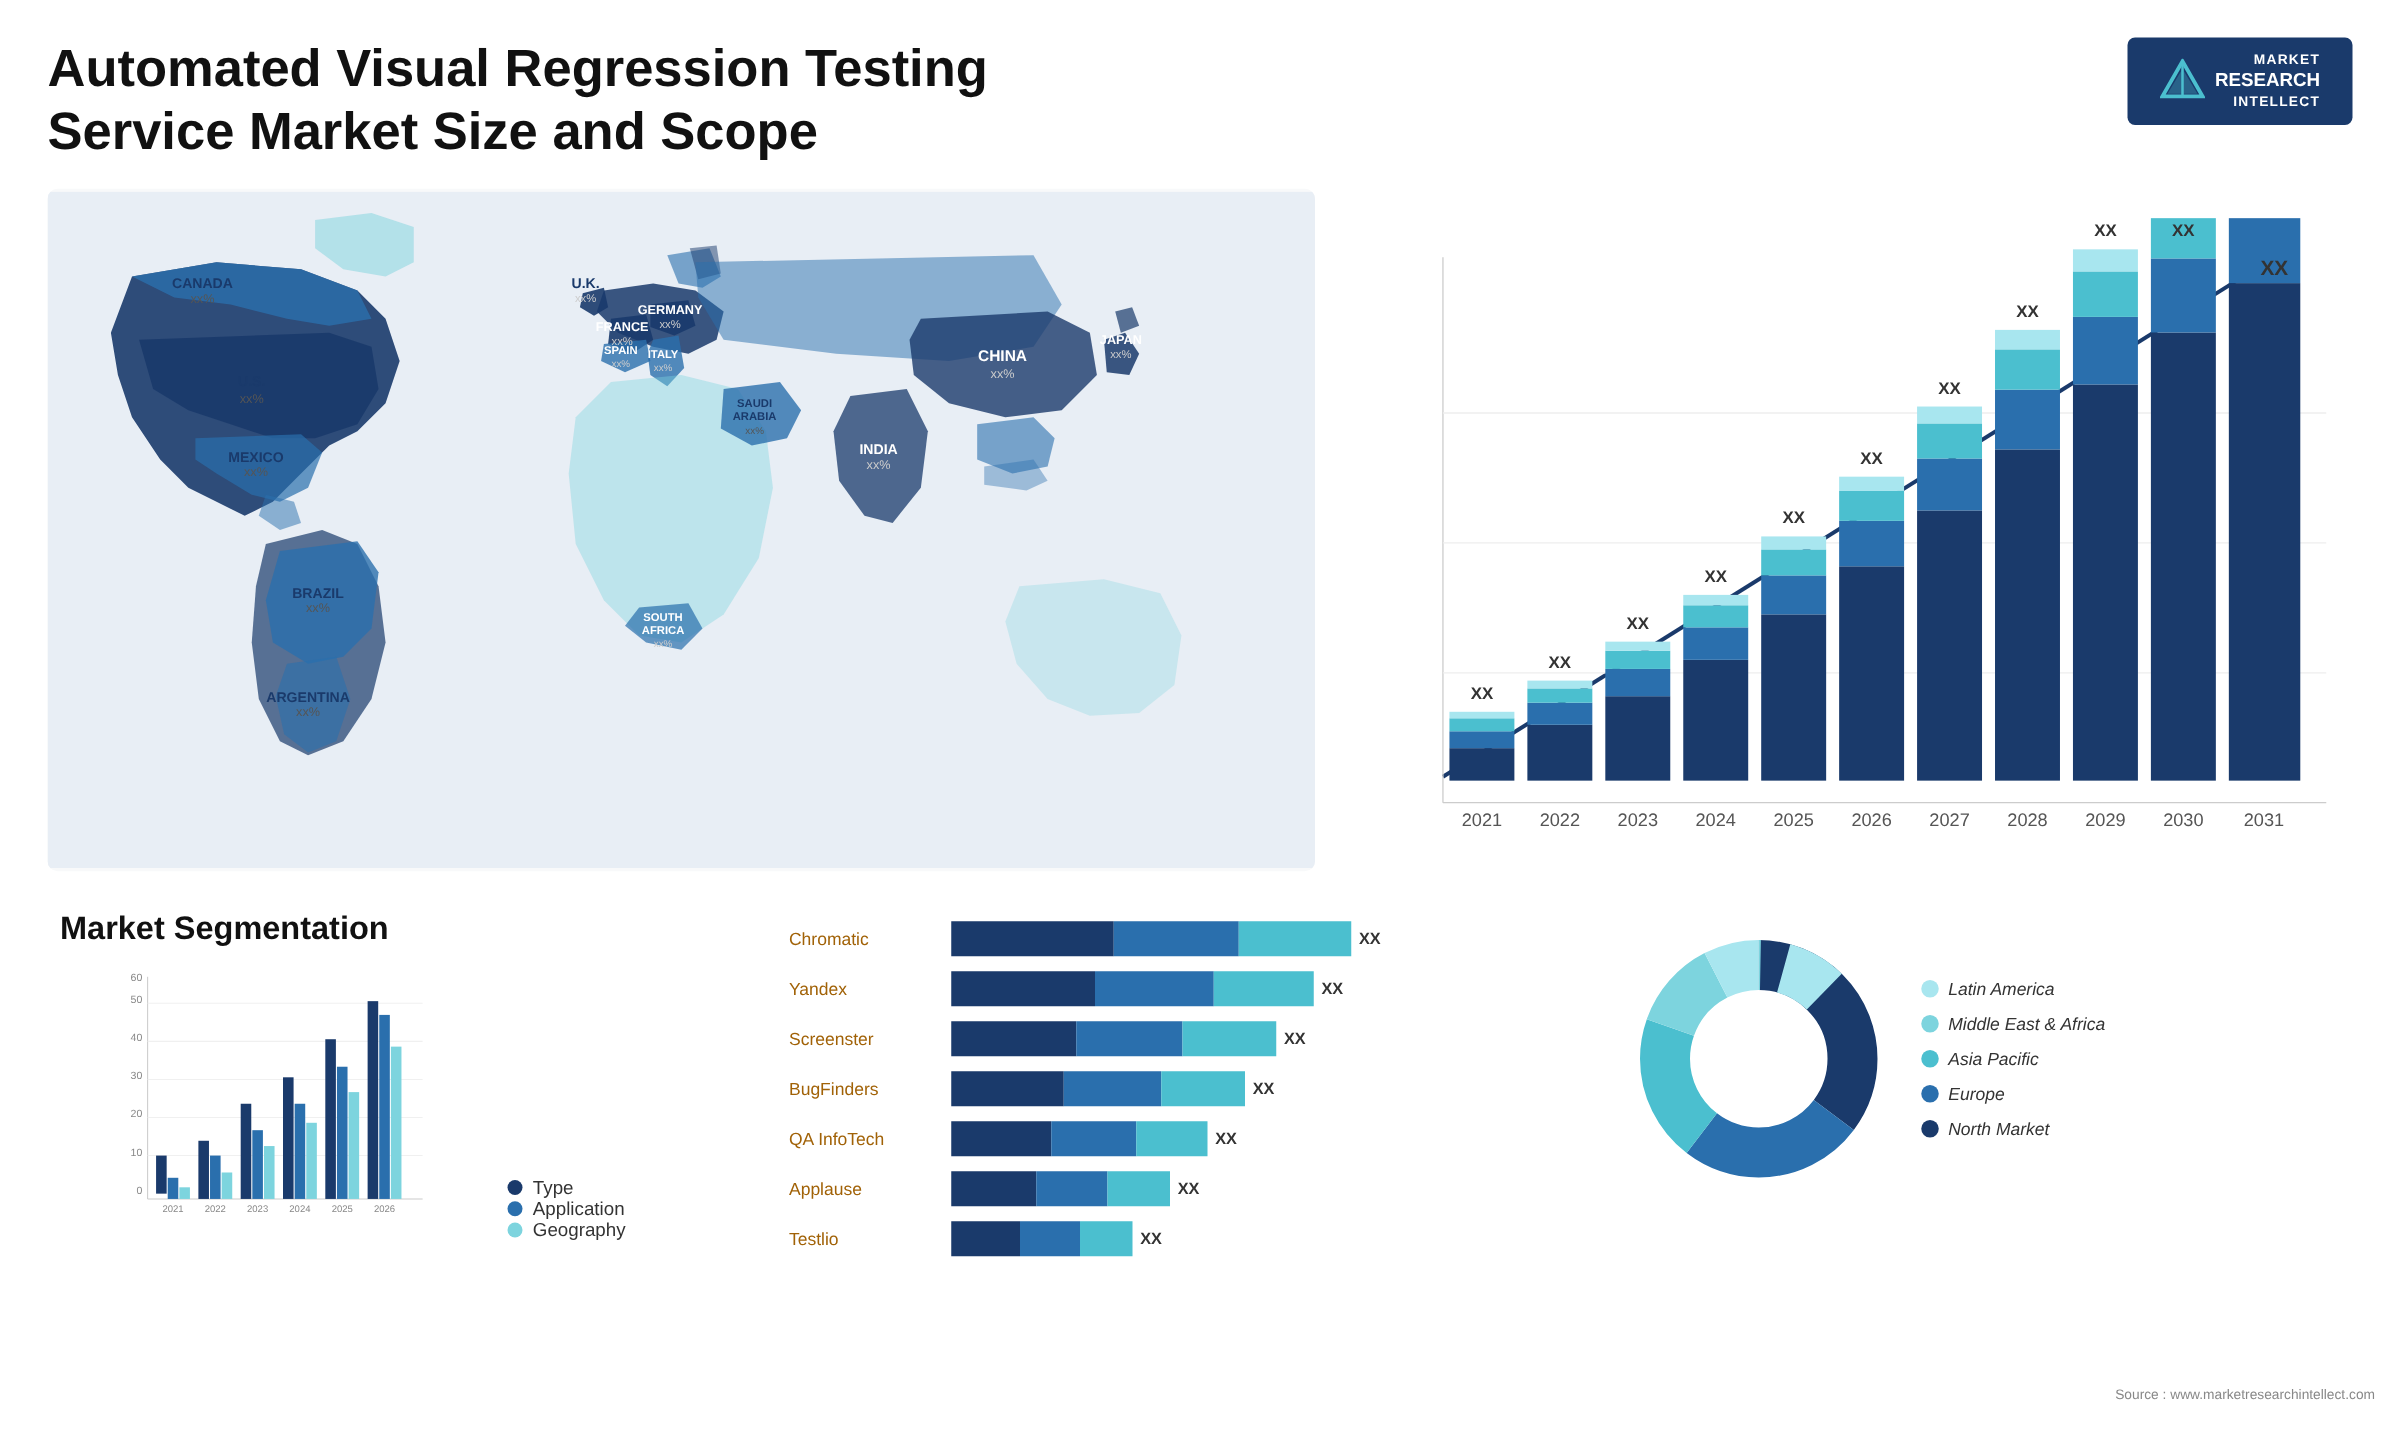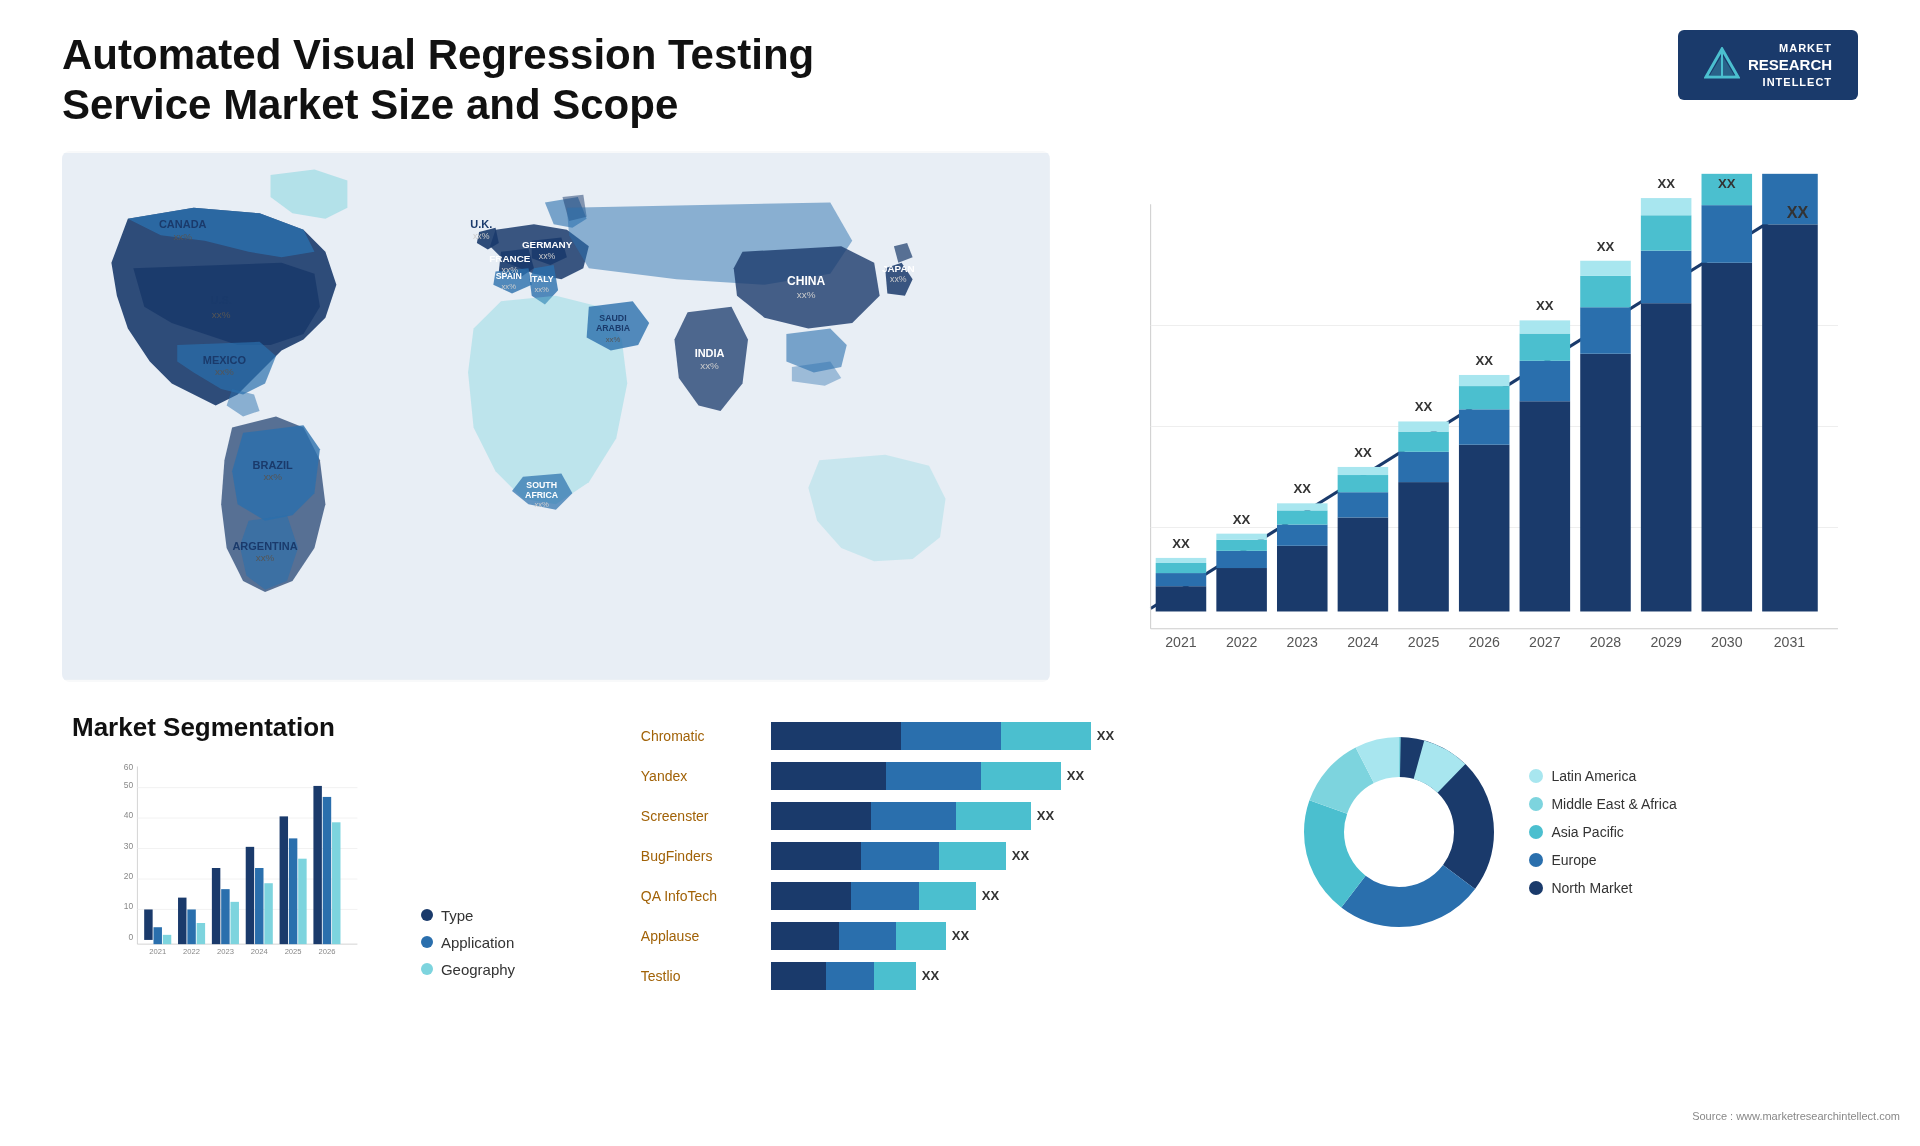--- a/index.html
+++ b/index.html
@@ -7,21 +7,21 @@
       width: 1920px;
       height: 1146px;
       background: #fff;
       font-family: 'Arial', sans-serif;
       overflow: hidden;
     }
 
     .page-container {
       width: 1920px;
       height: 1146px;
-      padding: 30px 62px;
+      padding: 30px 38px;
       position: relative;
     }
 
     
     .header {
       display: flex;
       justify-content: space-between;
       align-items: flex-start;
       margin-bottom: 20px;
     }
@@ -130,21 +130,20 @@
     .seg-svg {
       width: 65%;
       height: 220px;
     }
 
     .seg-legend {
       width: 35%;
       padding-left: 10px;
       display: flex;
       flex-direction: column;
-      gap: 10px;
       justify-content: center;
     }
 
     .legend-item {
       display: flex;
       align-items: center;
       gap: 8px;
       font-size: 15px;
       color: #333;
     }
@@ -218,20 +217,21 @@
     .donut-svg {
       width: 220px;
       height: 220px;
       flex-shrink: 0;
     }
 
     .regional-legend {
       display: flex;
       flex-direction: column;
       gap: 12px;
+      font-style: italic;
     }
 
     .reg-legend-item {
       display: flex;
       align-items: center;
       gap: 8px;
       font-size: 14px;
       color: #333;
     }
 

